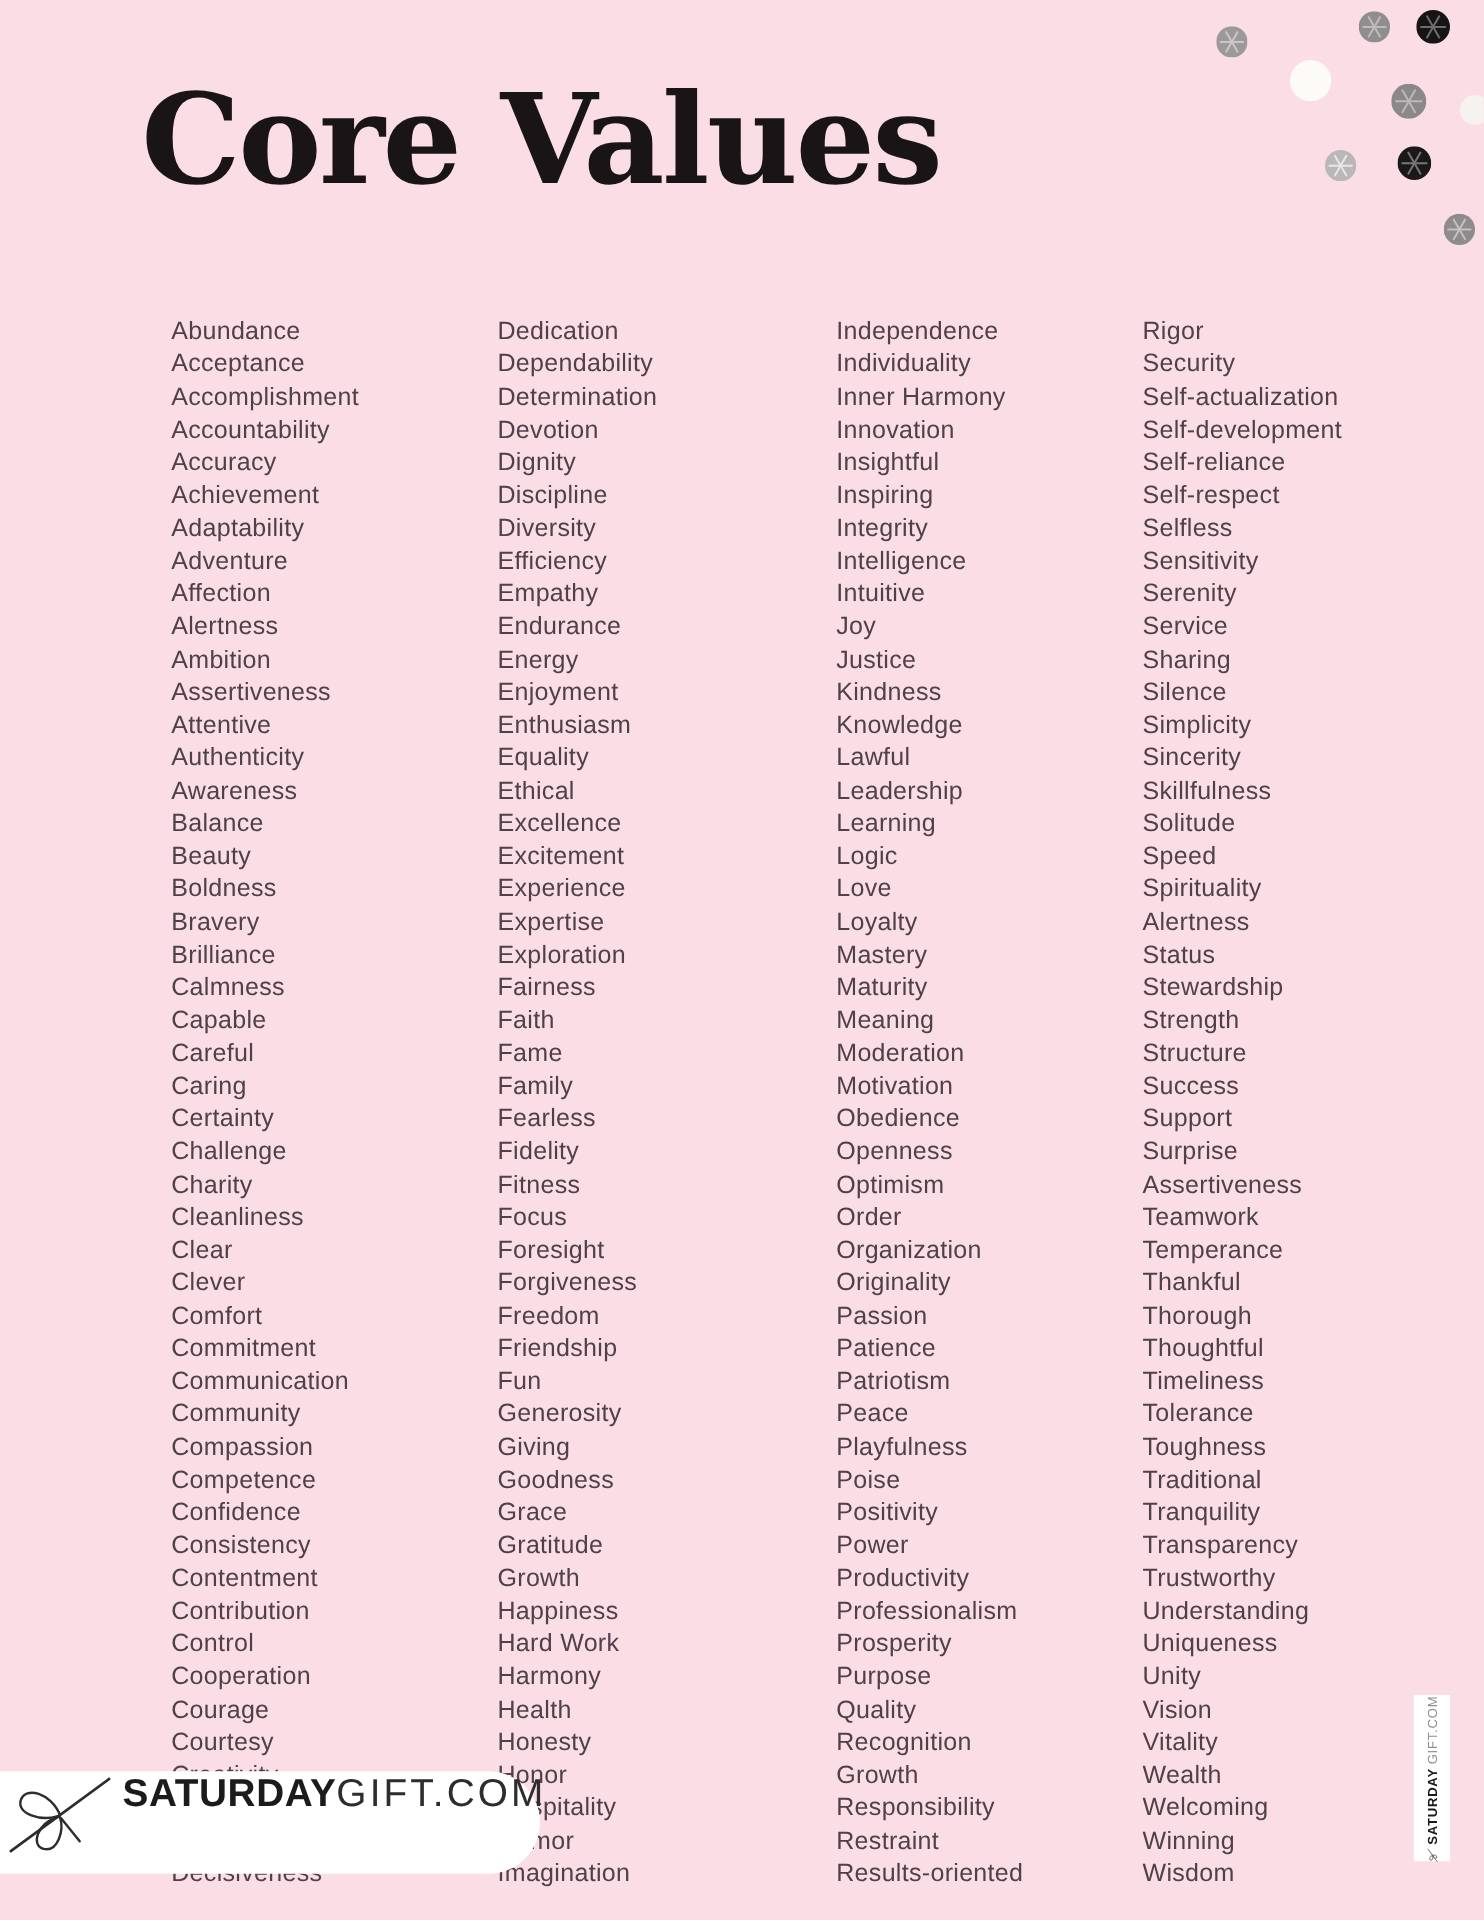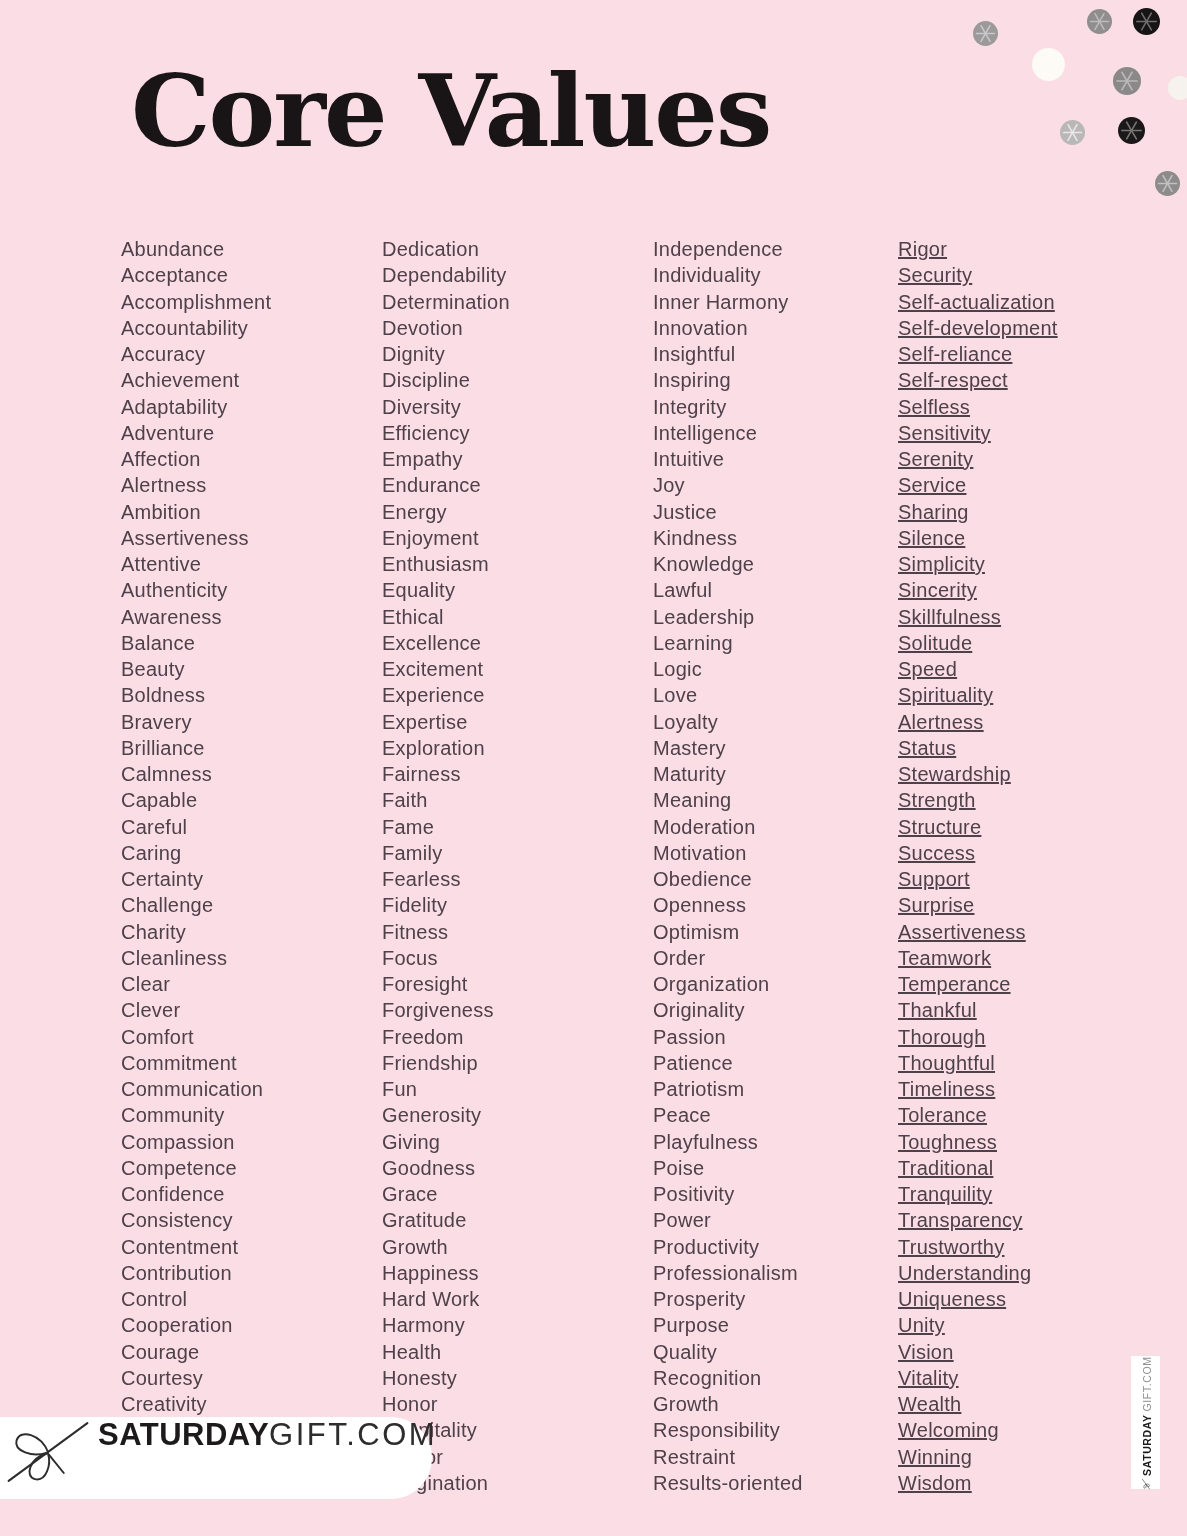--- a/index.html
+++ b/index.html
@@ -8,47 +8,47 @@
     background:#fbdde5;
     position:relative;
     overflow:hidden;
     font-family:"Liberation Sans",sans-serif;
   }
   .page{position:absolute;inset:0;}
 
   
   .title{
     position:absolute;
-    left:131px;top:54px;
+    left:113px;top:54px;
     margin:0;
     font-family:"DejaVu Serif","Liberation Serif",serif;
     font-weight:700;
     font-size:100px;
     letter-spacing:-2px;
     color:#191415;
     line-height:1.15;
     white-space:nowrap;
   }
 
   
   .col{
     position:absolute;
     top:236px;
-    margin:0;padding:0;
+    margin:16px;padding:0;
     list-style:none;
     font-size:20px;
     line-height:26.25px;
     letter-spacing:0.25px;
     color:#4e4149;
     white-space:nowrap;
   }
   .col-0{left:121px;}
   .col-1{left:382px;}
   .col-2{left:653px;}
-  .col-3{left:898px;text-decoration:underline;}
+  .col-3{left:898px;}
 
   
   .wm{
     position:absolute;
     left:0;top:1417px;
     width:432px;height:82px;
     background:#ffffff;
     border-radius:0 41px 41px 0;
     display:flex;
     align-items:flex-start;

